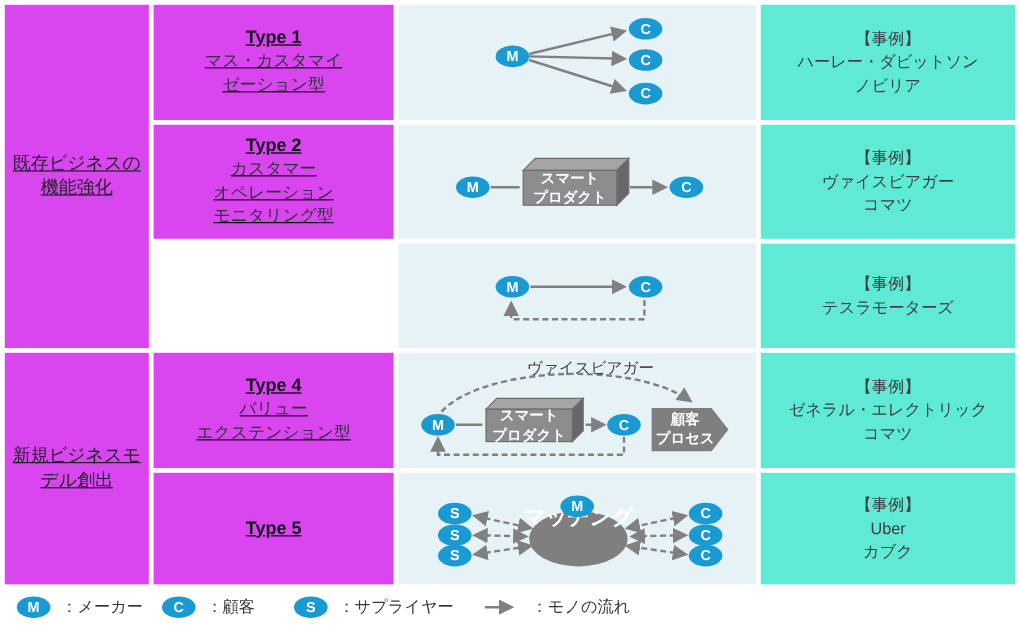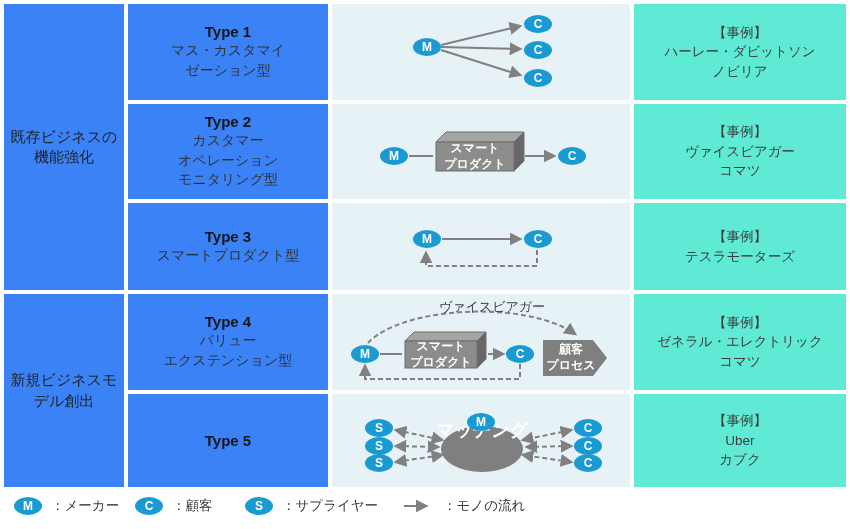--- a/index.html
+++ b/index.html
@@ -6,21 +6,21 @@
   body { font-family:"Liberation Sans","DejaVu Sans",sans-serif; width:850px; height:529px; overflow:hidden; }
 
   .board {
     display:grid;
     grid-template-columns:120px 200px 298px 212px;
     grid-template-rows:96px 95px 87px 96px 93px;
     gap:4px;
     padding:4px 4px 0 4px;
   }
   .cell { box-sizing:border-box; }
-  .teal { background:#3b82f6; }
+  .teal { background:#d946ef;text-decoration:underline; }
 
   .group-cell {
     grid-column:1;
     display:flex; align-items:center; justify-content:center;
     text-align:center; white-space:pre-line;
     font-size:15px; line-height:1.35; color:#1e2226; font-weight:400;
   }
   .group-1 { grid-row:1 / 4;text-align:center; }
   .group-2 { grid-row:4 / 6; }
 
@@ -123,24 +123,20 @@
     </svg>
     <div class="shape-label" style="left:143px;top:53px">スマート
 プロダクト</div>
     <div class="node" style="left:62px;top:52px">M</div>
     <div class="node" style="left:240px;top:52px">C</div>
   </div>
   <div class="cell example-cell" style="grid-row:2">【事例】
 ヴァイスビアガー
 コマツ</div>
 
-  <div class="cell teal type-cell" style="grid-row:3">
-    <div class="type-title">Type 3</div>
-    <div class="type-name">スマートプロダクト型</div>
-  </div>
   <div class="cell diagram-cell" style="grid-row:3">
     <svg width="298" height="87">
       <line x1="110" y1="36" x2="188" y2="36" stroke="#808080" stroke-width="2" marker-end="url(#arr)"></line>
       <path d="M205,47 L205,63 L94,63 L94,50" fill="none" stroke="#808080" stroke-width="2" stroke-dasharray="5,3" marker-end="url(#arr)"></path>
     </svg>
     <div class="node" style="left:95px;top:36px">M</div>
     <div class="node" style="left:206px;top:36px">C</div>
   </div>
   <div class="cell example-cell" style="grid-row:3">【事例】
 テスラモーターズ</div>

